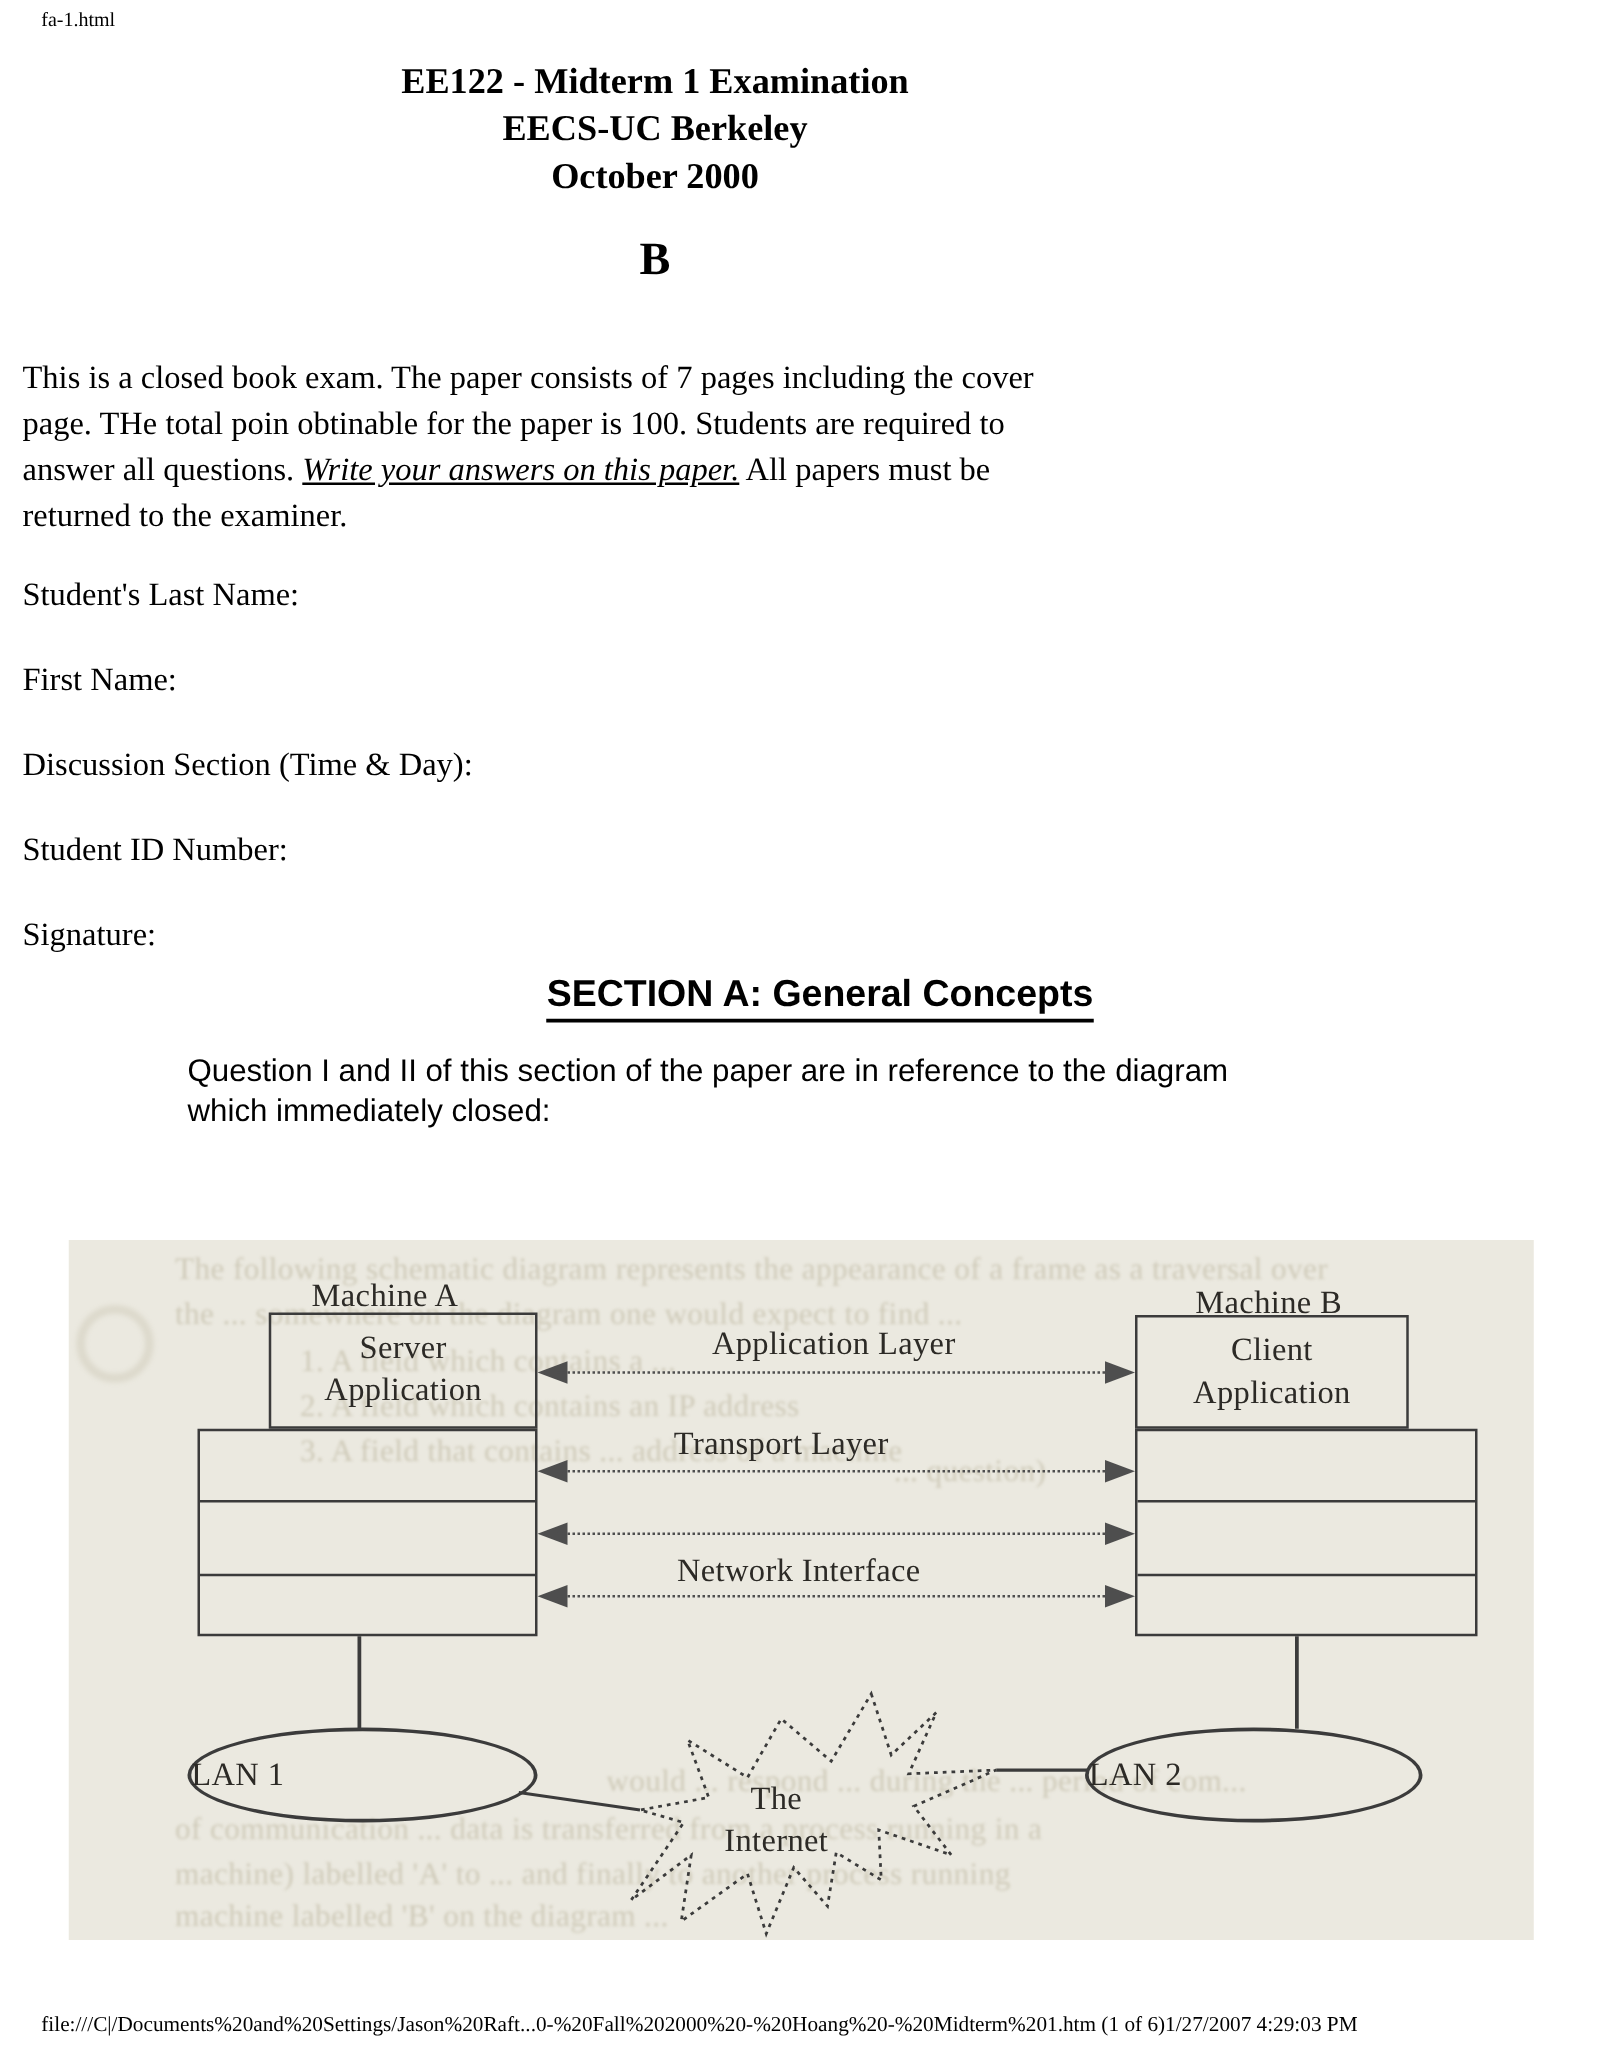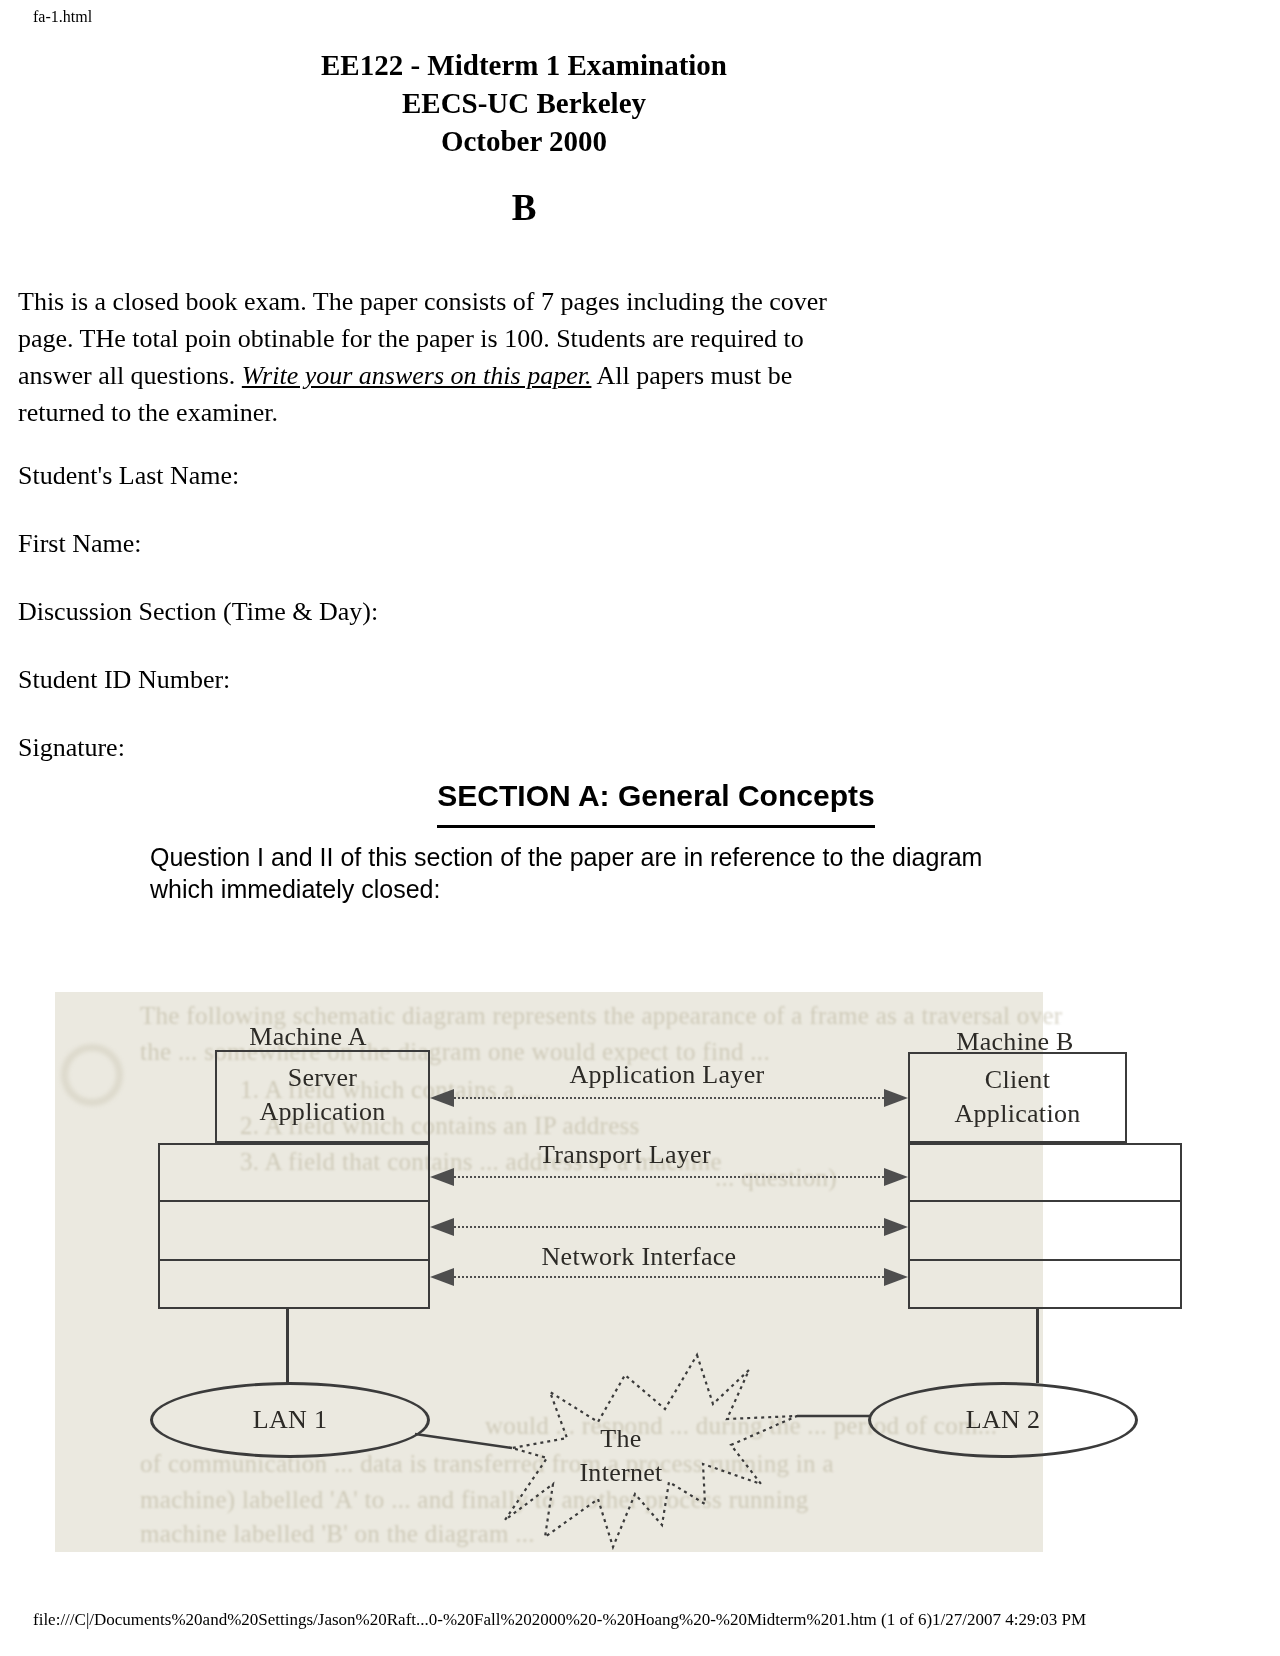--- a/index.html
+++ b/index.html
@@ -24,32 +24,32 @@
   }
   .intro{position:absolute;left:18px;top:283px;width:1000px;font-size:26px;line-height:37px;}
   .em-u{font-style:italic;text-decoration:underline;}
   .field{position:absolute;left:18px;font-size:26px;white-space:nowrap;}
   .section-head-wrap{
     position:absolute;left:150px;top:779px;width:1012px;text-align:center;
     font-family:"Liberation Sans","DejaVu Sans",sans-serif;
   }
   .section-head{
     display:inline-block;font-weight:bold;font-size:30px;
-    border-bottom:3px solid #000;padding-bottom:12px;
+    border-bottom:3px solid #000;padding-bottom:2px;
   }
   .question-note{
     position:absolute;left:150px;top:841px;width:1000px;
     font-family:"Liberation Sans","DejaVu Sans",sans-serif;
     font-size:25px;line-height:32px;
   }
   .footer{position:absolute;left:33px;top:1610px;font-size:17px;white-space:nowrap;}
 
   
   .scan{
-    position:absolute;left:55px;top:992px;width:988px;height:560px;
+    position:absolute;left:55px;top:992px;width:1172px;height:560px;
     background:var(--scan_bg);color:var(--scan_ink);font-size:26px;
     letter-spacing:.3px;
   }
   .scan .abs{position:absolute;}
   .ghost{
     position:absolute;color:var(--ghost);opacity:.5;filter:blur(1.1px);
     font-size:25px;white-space:nowrap;overflow:hidden;
   }
   .ghost-circle{
     position:absolute;left:6px;top:52px;width:62px;height:62px;border-radius:50%;
@@ -68,21 +68,21 @@
     border-top:2px dotted var(--arrow);
   }
   .layer-arrow .ah{position:absolute;top:50%;width:0;height:0;margin-top:-9px;
     border-top:9px solid transparent;border-bottom:9px solid transparent;}
   .layer-arrow .ah.l{left:0;border-right:24px solid var(--arrow);}
   .layer-arrow .ah.r{right:0;border-left:24px solid var(--arrow);}
   .layer-label{position:absolute;width:300px;text-align:center;}
   .vline{position:absolute;width:3px;background:var(--scan_line);}
   .lan{
     position:absolute;height:76px;border:3px solid var(--scan_line);border-radius:50%;
-    display:flex;align-items:center;justify-content:center;
+    display:flex;align-items:center;
   }
   .internet-label{position:absolute;left:466px;top:430px;width:200px;text-align:center;line-height:34px;}
   .overlay{position:absolute;left:0;top:0;}
   .overlay polygon{fill:none;stroke:var(--scan_line);stroke-width:2.2;stroke-dasharray:3 4;}
   .overlay line{stroke:var(--scan_line);stroke-width:2.6;}
 </style>
 </head>
 <body>
 
 <div class="page">

